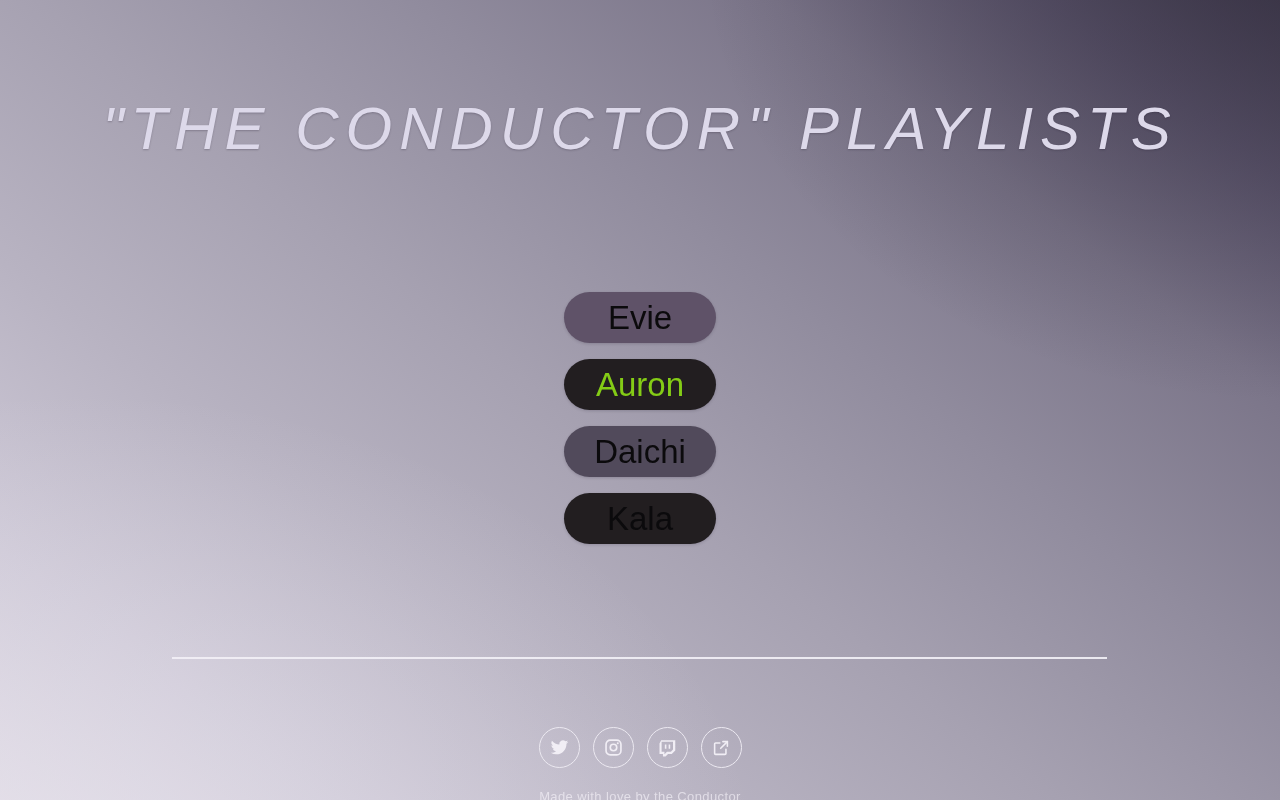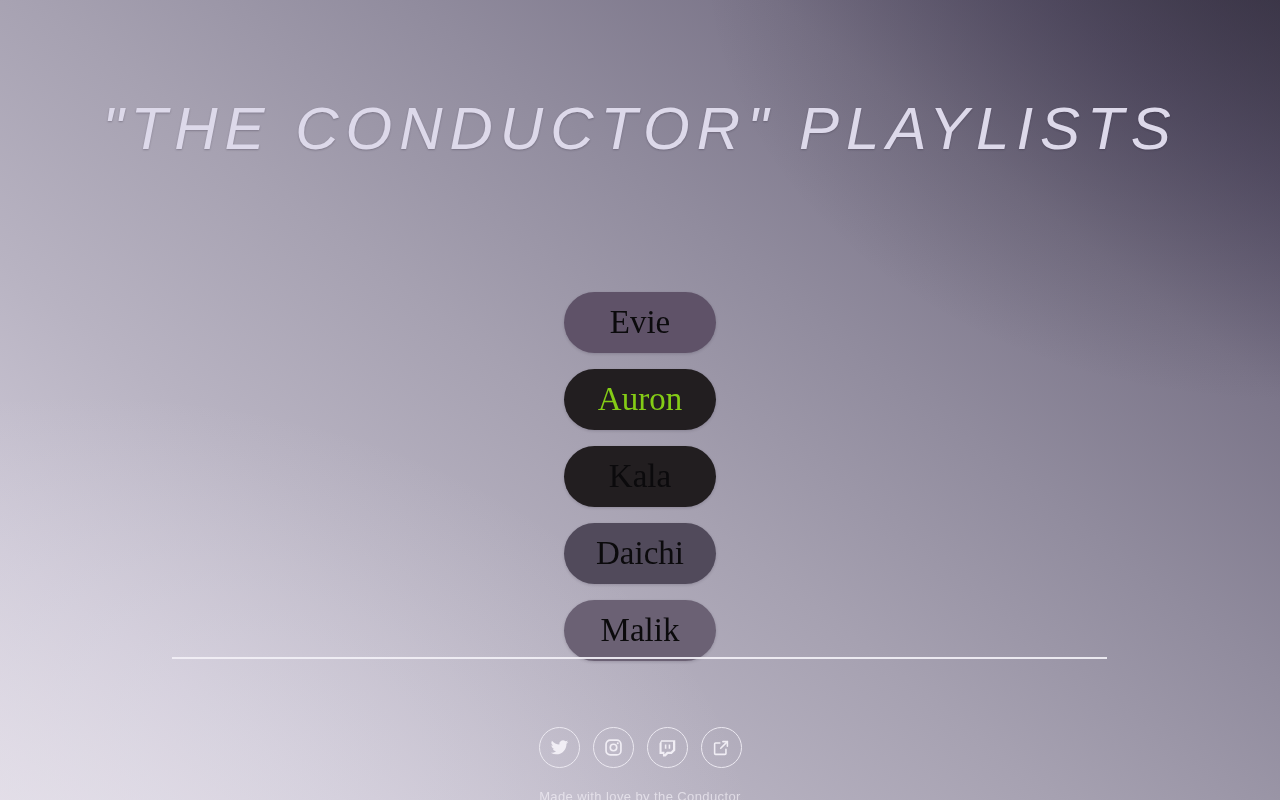--- a/index.html
+++ b/index.html
@@ -77,29 +77,29 @@
     left: 0;
     width: 1280px;
     display: flex;
     flex-direction: column;
     align-items: center;
     gap: 16px;
   }
 
   .playlist-button {
     width: 152px;
-    height: 61px;
+    height: 51px;
     border: none;
     border-radius: 999px;
     cursor: pointer;
     display: flex;
     align-items: center;
     justify-content: center;
     padding: 0 10px;
-    font-family: Liberation Serif, serif;
+    font-family: Liberation Sans, sans-serif;
     font-size: 33px;
     line-height: 1;
     font-weight: 400;
     color: #0b0a0c;
     white-space: nowrap;
     overflow: visible;
     box-shadow: 0 1px 3px rgba(30,24,40,.18);
   }
 
   
@@ -165,32 +165,29 @@
   <div class="playlist-list layer">
 
     <button class="playlist-button" style="background: rgb(95, 82, 104); color: rgb(11, 10, 12);">
       <span>Evie</span>
     </button>
 
     <button class="playlist-button" style="background: rgb(34, 30, 32); color: #84cc16;">
       <span>Auron</span>
     </button>
 
+    <button class="playlist-button" style="background: rgb(81, 74, 91); color: rgb(11, 10, 12);">
+      <span>Daichi</span>
+    </button>
+
     <button class="playlist-button" style="background: rgb(34, 30, 32); color: rgb(11, 10, 12);">
       <span>Kala</span>
     </button>
 
-    <button class="playlist-button" style="background: rgb(81, 74, 91); color: rgb(11, 10, 12);">
-      <span>Daichi</span>
-    </button>
-
-
-    <button class="playlist-button" style="background: rgb(107, 97, 116); color: rgb(11, 10, 12);">
-      <span>Malik</span>
-    </button>
+
 
   </div>
 
   <div class="divider layer" style="background: rgb(242, 240, 246);"></div>
 
   <div class="social-row layer">
 
     <a class="social-link" href="#" title="Twitter">
       <span>
         <svg width="19" height="19" viewBox="0 0 24 24" fill="currentColor" aria-hidden="true">

